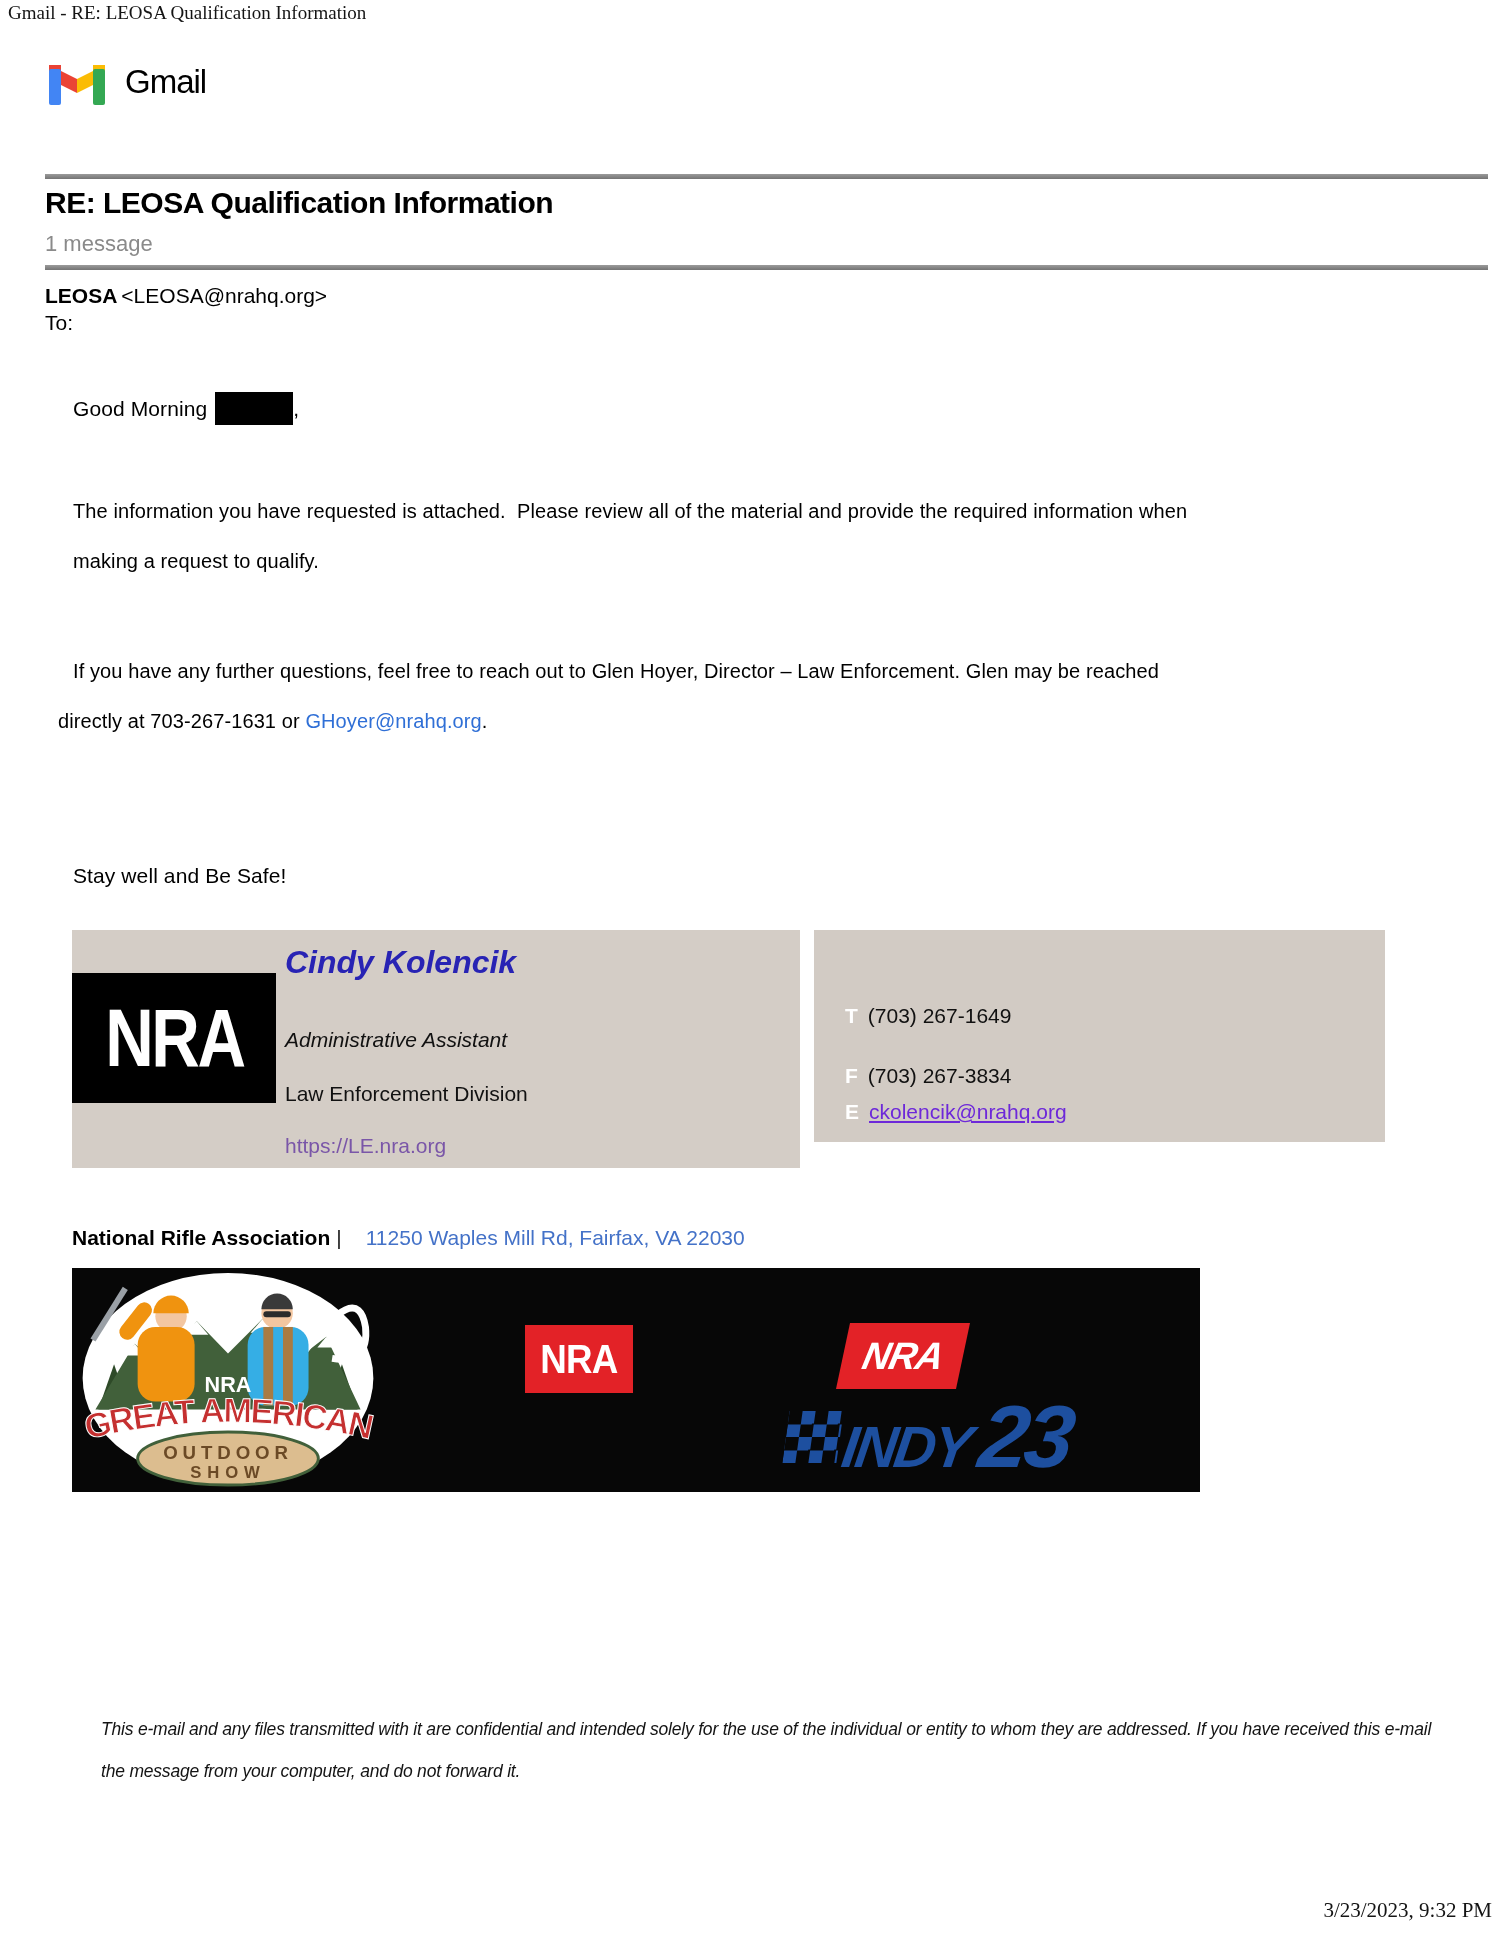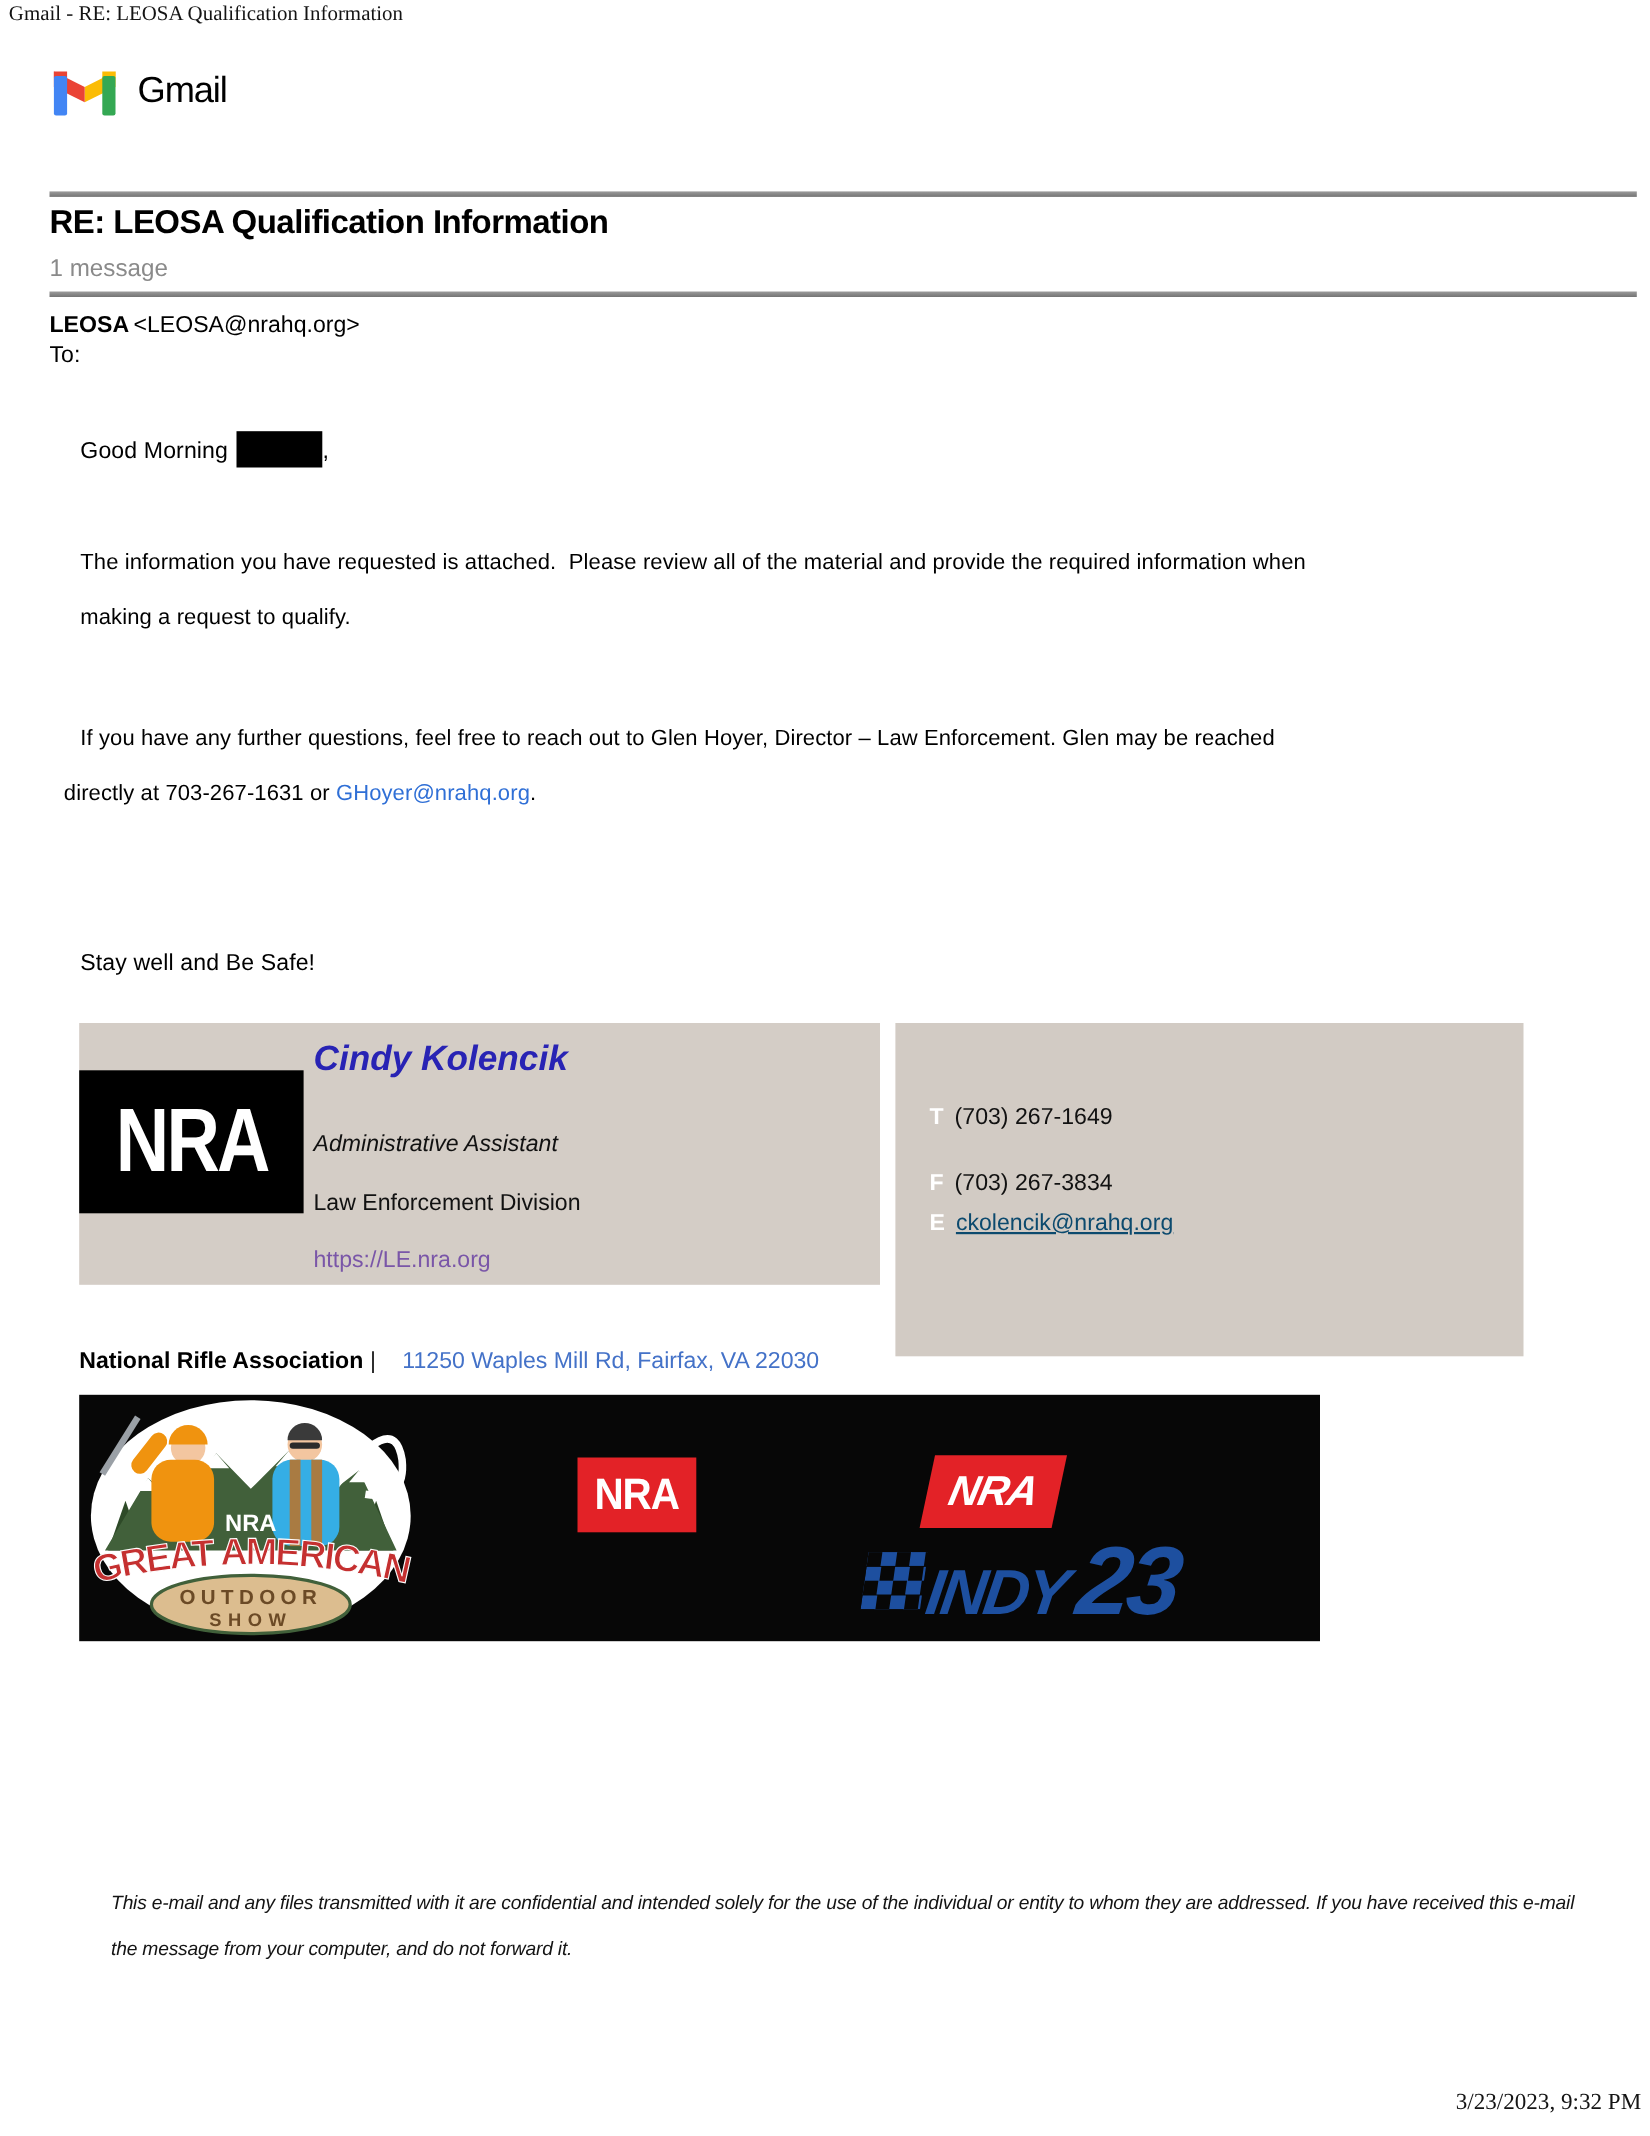--- a/index.html
+++ b/index.html
@@ -31,24 +31,24 @@
   .p1a{left:73px;top:500px;}
   .p1b{left:73px;top:550px;}
   .p2a{left:73px;top:660px;}
   .p2b{left:58px;top:710px;}
   .closing{left:73px;top:864px;font-size:21px;}
 
   a{cursor:pointer;}
   .link-blue{color:#2f6fd6;text-decoration:none;}
   .link-address{color:#4472c8;text-decoration:none;margin-left:18px;}
   .link-purple{color:#7a56a8;text-decoration:none;}
-  .link-navy{color:#0c4a6e;text-decoration:underline;}
+  .link-navy{color:#6d28d9;text-decoration:underline;}
 
   .sig-left{left:72px;top:930px;width:728px;height:238px;background:#d4cdc6;}
-  .sig-right{left:814px;top:930px;width:571px;height:303px;background:#d2cbc4;}
+  .sig-right{left:814px;top:930px;width:571px;height:212px;background:#d2cbc4;}
   .nra-badge{position:absolute;left:0;top:43px;width:204px;height:130px;background:#000;
     display:flex;align-items:center;justify-content:center;color:#fff;}
   .nra-badge span{font-size:82px;font-weight:bold;letter-spacing:-3px;transform:scaleX(0.82);}
   .sig-name{position:absolute;left:213px;top:14px;font-size:32px;font-weight:bold;font-style:italic;color:#2823b4;}
   .sig-title{position:absolute;left:213px;top:98px;font-size:21px;font-style:italic;color:#111;}
   .sig-division{position:absolute;left:213px;top:152px;font-size:21px;color:#111;}
   .sig-site{position:absolute;left:213px;top:204px;font-size:21px;}
   .contact-row{position:absolute;left:31px;font-size:21px;color:#111;white-space:pre;}
   .contact-row .lbl{color:#ffffff;font-weight:bold;margin-right:10px;}
   .row-t{top:74px;}

